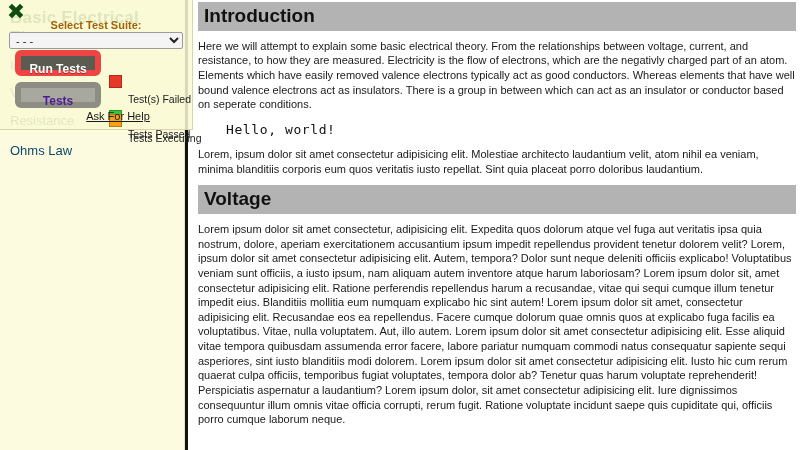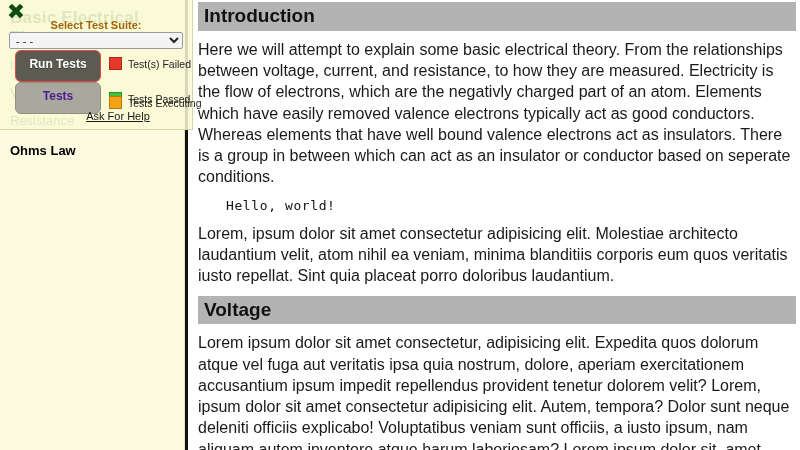--- a/index.html
+++ b/index.html
@@ -43,22 +43,22 @@
   }
   .nav-link {
     display: block;
     font-size: 13px;
     color: #3b7d3b;
     margin: 0 0 13px 0;
     text-decoration: none;
     line-height: 1.1;
   }
   .nav-link.accent {
-    color: #000000;
-    font-weight: bold;
+    color: #0c4a6e;
+    font-weight: normal;
     margin-top: 16px;
   }
 
   #content {
     flex: 1 1 auto;
     min-width: 0;
     padding: 0 4px 0 10px;
     box-sizing: border-box;
     border-left: 3px solid #111;
     position: relative;
@@ -71,21 +71,21 @@
     font-weight: bold;
     margin: 0 0 8px 0;
     padding: 3px 0 4px 6px;
     line-height: 1.15;
   }
   #content > .section-head:first-child { margin-top: 2px; }
   .section-head + p { margin-top: 0; }
 
   #content p {
     margin: 0 0 9px 0;
-    font-size: 16px;
+    font-size: 11px;
     line-height: 1.33;
     text-align: left;
     color: #1a1a1a;
   }
   pre.codeblock {
     font-family: "DejaVu Sans Mono", "Liberation Mono", monospace;
     font-size: 13px;
     margin: 10px 0 10px 0;
     padding: 0 0 0 28px;
     color: #111;
@@ -141,22 +141,22 @@
     background: #f4f4f4;
     border: 1px solid #9b9b9b;
     border-radius: 2px;
     padding: 0 2px;
     box-sizing: border-box;
   }
 
   .runner-btn {
     position: absolute;
     width: 86px;
-    height: 32px;
-    border: 1px solid #ef4444;
+    height: 26px;
+    border: 6px solid #ef4444;
     border-radius: 6px;
     font-size: 12px;
     font-weight: bold;
     color: #ffffff;
     text-align: center;
     line-height: 26px;
     cursor: pointer;
     box-sizing: border-box;
   }
   #run-tests-btn {
@@ -186,20 +186,21 @@
   .swatch {
     width: 11px;
     height: 11px;
     border: 1px solid rgba(0,0,0,.25);
     flex: 0 0 auto;
   }
   .legend-text {
     font-size: 10.5px;
     color: #222;
     white-space: nowrap;
+    margin-top: 36px;
   }
 
   #help-link {
     position: absolute;
     left: 0; right: 0;
     top: 110px;
     text-align: center;
     font-size: 11px;
     color: #1a1a1a;
     text-decoration: underline;

